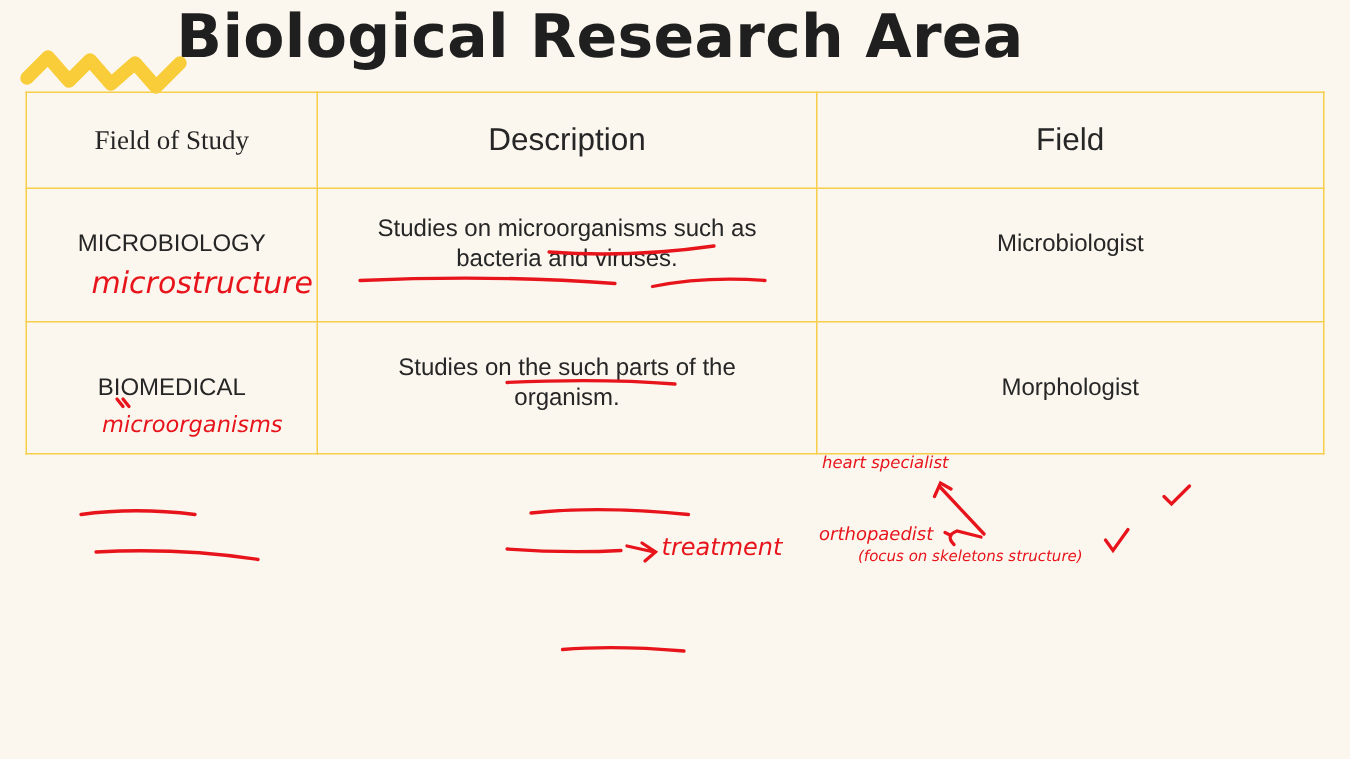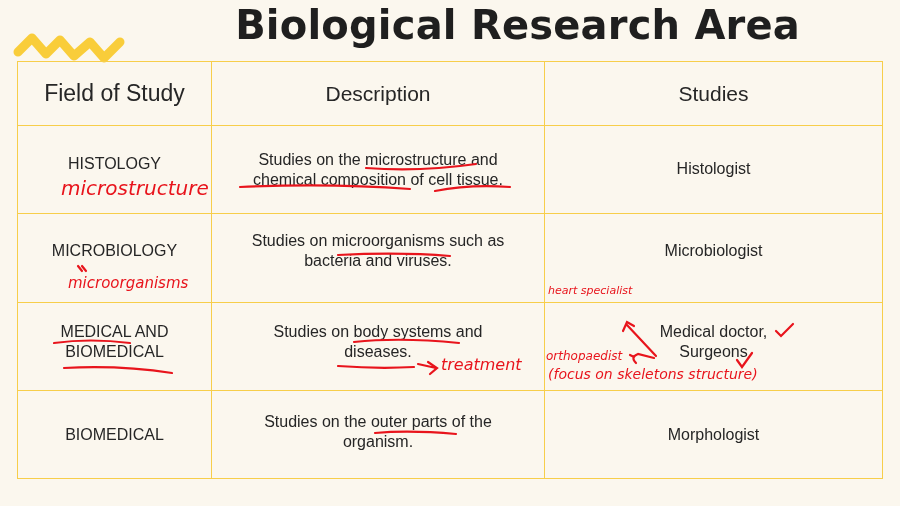--- a/index.html
+++ b/index.html
@@ -1,21 +1,21 @@
 <!DOCTYPE html>
 <html><head>
 <meta charset="utf-8">
 <style>
   html, body { margin:0; padding:0; }
   body { width:900px; height:506px; background:#fbf7ee; position:relative; overflow:hidden; font-family:"Liberation Sans", sans-serif; color:#262626; }
-  .title { position:absolute; left:0; top:2px; width:800px; text-align:right; font-family:"DejaVu Sans", sans-serif; font-weight:bold; font-size:40px; letter-spacing:0.2px; color:#1f1f1f; margin-left:0px; }
+  .title { position:absolute; left:0; top:2px; width:800px; text-align:center; font-family:"DejaVu Sans", sans-serif; font-weight:bold; font-size:40px; letter-spacing:0.2px; color:#1f1f1f; margin-left:0px; }
   .zigzag { position:absolute; left:12px; top:30px; }
   table.grid { position:absolute; left:17px; top:61px; border-collapse:collapse; table-layout:fixed; }
   table.grid td, table.grid th { border:1.5px solid #f7ce4a; text-align:center; vertical-align:middle; padding:0 10px; font-weight:normal; }
-  th.h1 { font-family:Liberation Sans, sans-serif; font-size:23px; }
+  th.h1 { font-family:Liberation Serif, serif; font-size:18px; }
   th.h2, th.h3 { font-size:21px; }
   td { font-size:16px; line-height:20px; }
   .hw { position:absolute; color:#e8141c; font-family:"DejaVu Sans", sans-serif; font-style:italic; white-space:nowrap; }
   svg.overlay { position:absolute; left:0; top:0; pointer-events:none; }
 </style>
 </head>
 <body>
 
 <div class="title">Biological Research Area</div>
 
@@ -26,75 +26,53 @@
 <table class="grid">
   <colgroup>
       <col style="width:194px">
       <col style="width:333px">
       <col style="width:338px">
     </colgroup>
   <tbody>
       <tr style="height:64px">
     <th class="h1">Field of Study</th>
     <th class="h2">Description</th>
-    <th class="h3">Studies</th>
-  </tr>
-  <tr style="height:88px">
-    <td>
-          <div style="margin-top:-12px">HISTOLOGY</div>
-        </td>
-    <td>
-          <div style="padding:0 12px">Studies on the microstructure and chemical composition of cell tissue.</div>
-        </td>
-    <td>
-          <div style="margin-top:-2px">Histologist</div>
-        </td>
+    <th class="h3">Field</th>
   </tr>
   <tr style="height:89px">
     <td>
           <div style="margin-top:-14px">MICROBIOLOGY</div>
         </td>
     <td>
           <div style="padding:0 14px;margin-top:-14px">Studies on microorganisms such as bacteria and viruses.</div>
         </td>
     <td>
           <div style="margin-top:-14px">Microbiologist</div>
         </td>
   </tr>
   <tr style="height:88px">
     <td>
-          <div style="padding:0 18px;margin-top:-10px">MEDICAL AND BIOMEDICAL</div>
-        </td>
-    <td>
-          <div style="padding:0 40px;margin-top:-10px">Studies on body systems and diseases.</div>
-        </td>
-    <td>
-          <div style="padding:0 100px 0 100px;margin-top:-10px">Medical doctor, Surgeons</div>
-        </td>
-  </tr>
-  <tr style="height:88px">
-    <td>
           <div>BIOMEDICAL</div>
         </td>
     <td>
-          <div style="padding:0 30px;margin-top:-6px">Studies on the outer parts of the organism.</div>
+          <div style="padding:0 30px;margin-top:-6px">Studies on the such parts of the organism.</div>
         </td>
     <td>
           <div>Morphologist</div>
         </td>
   </tr>
 </tbody>
   </table>
 
 <div class="hw" style="left:61px;top:176px;font-size:20px;">microstructure</div>
 <div class="hw" style="left:68px;top:274px;font-size:15px;">microorganisms</div>
 <div class="hw" style="left:441px;top:355px;font-size:16px;font-style:italic;">treatment</div>
-<div class="hw" style="left:548px;top:284px;font-size:11px;">heart specialist</div>
+<div class="hw" style="left:548px;top:302px;font-size:11px;">heart specialist</div>
 <div class="hw" style="left:546px;top:349px;font-size:12px;">orthopaedist</div>
-<div class="hw" style="left:548px;top:366px;font-size:14px;font-style:italic;">(focus on skeletons structure)</div>
+<div class="hw" style="left:572px;top:366px;font-size:10px;font-style:italic;">(focus on skeletons structure)</div>
 
 <svg class="overlay" width="900" height="506">
   <g fill="none" stroke="#e8141c" stroke-width="2.2" stroke-linecap="round">
 
     <path d="M366,168 Q420,172 476,164"></path>
     <path d="M240,187 Q330,183 410,189"></path>
     <path d="M435,191 Q470,184 510,187"></path>
 
     <path d="M338,255 Q400,252 450,256"></path>
     <path d="M78,266 L82,271 M82,266 L86,271"></path>

